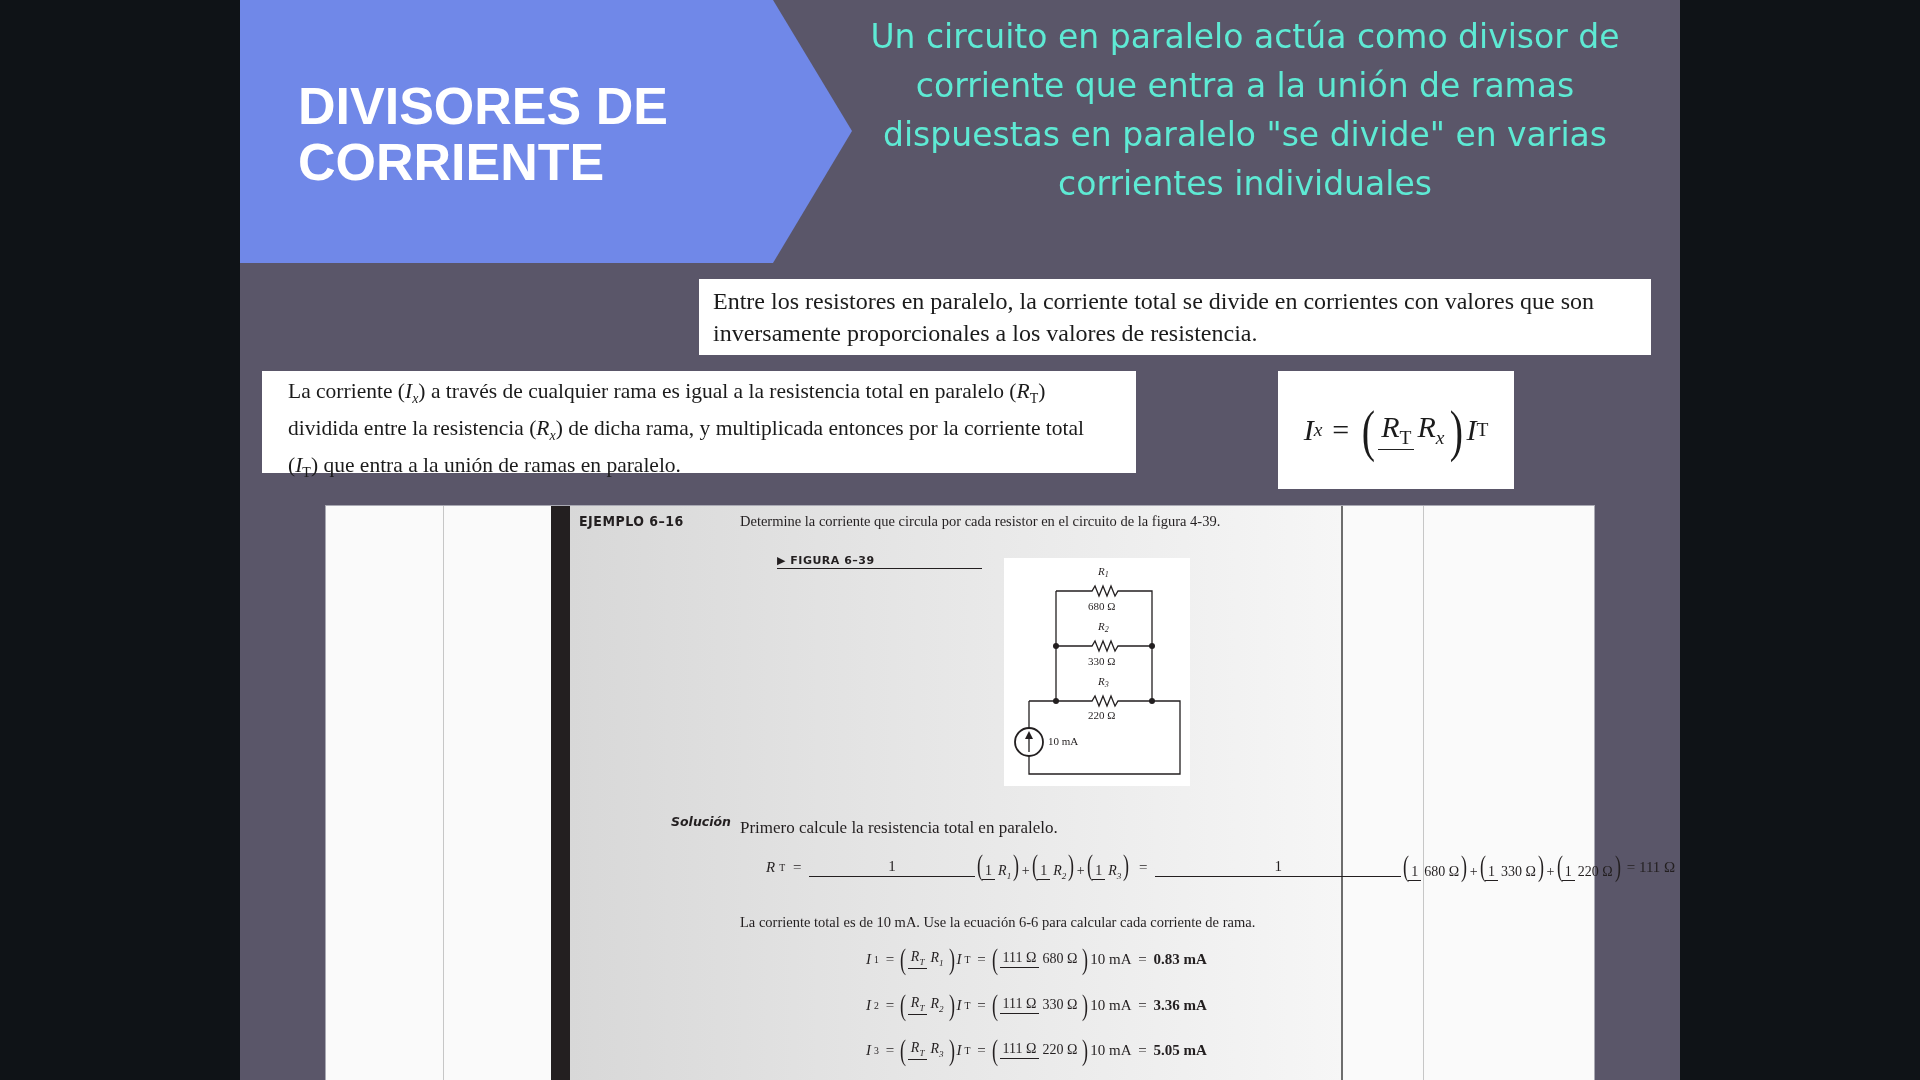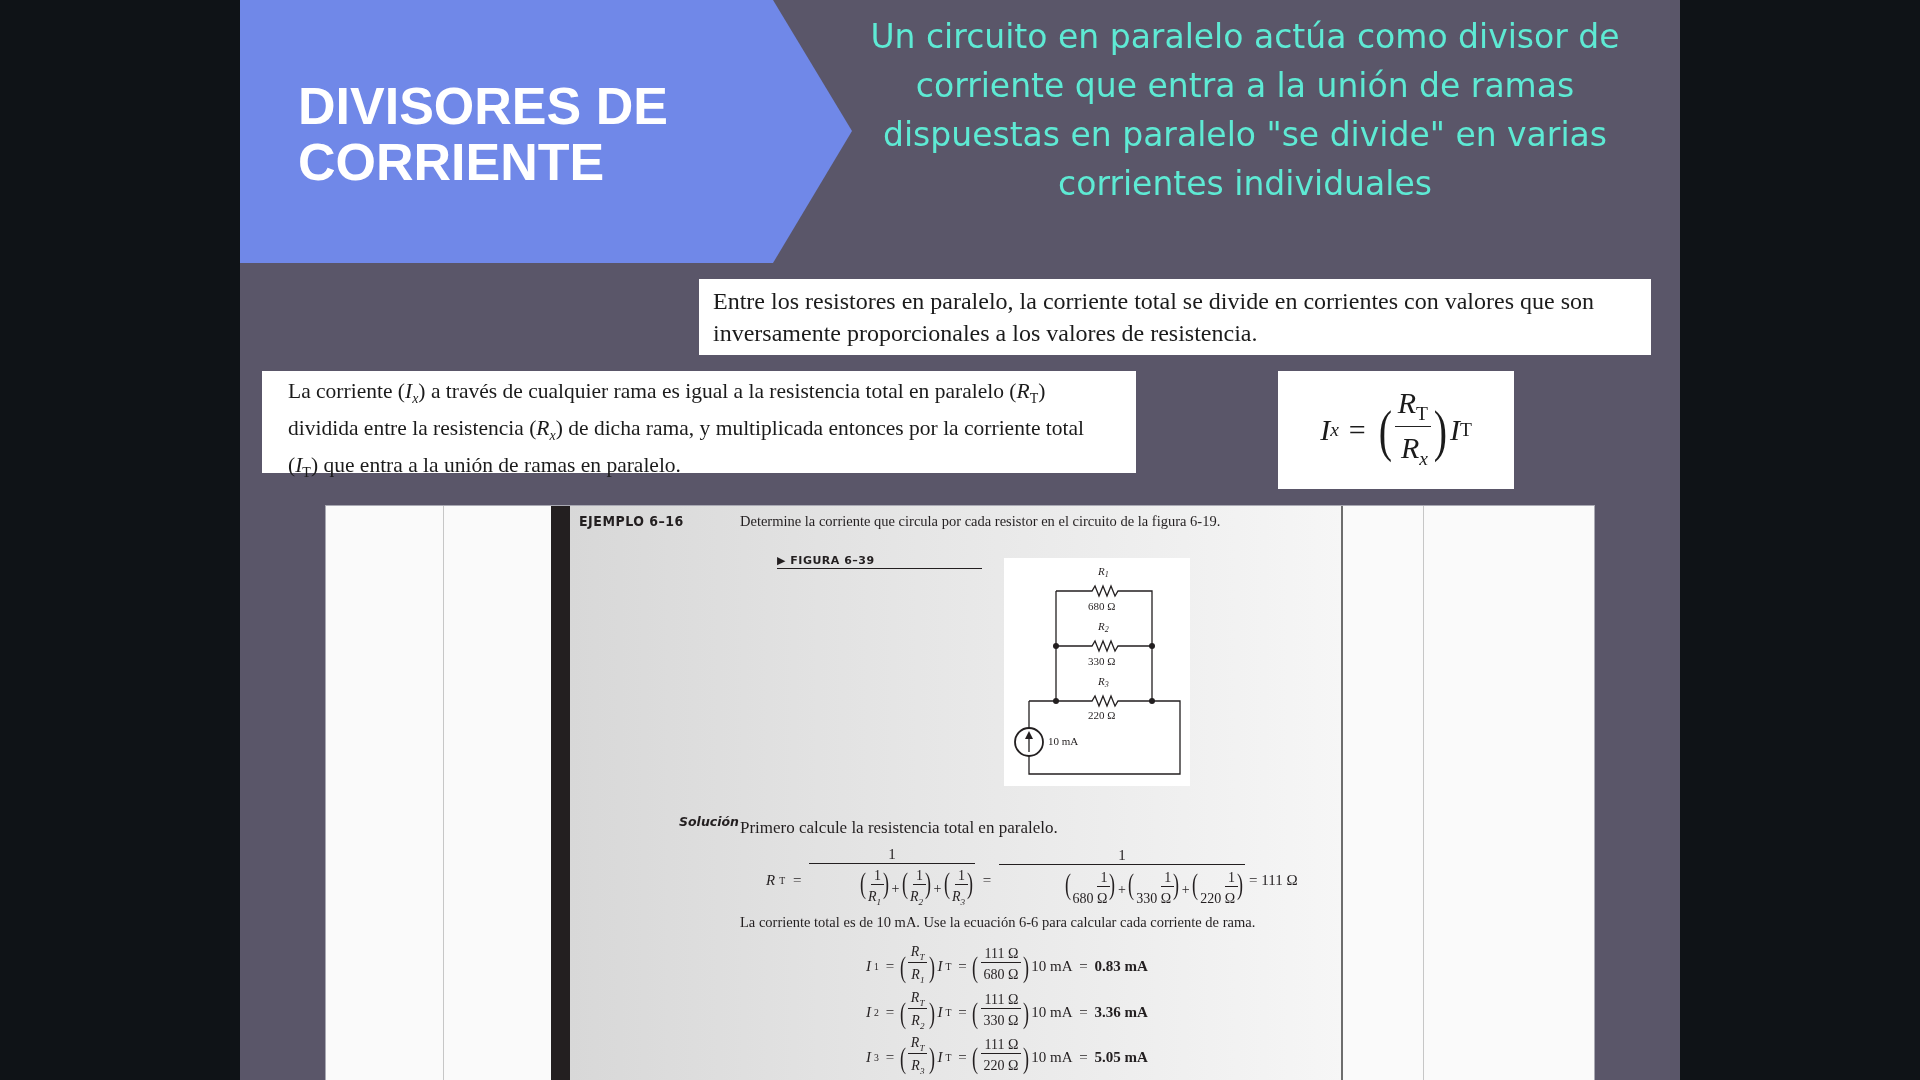--- a/index.html
+++ b/index.html
@@ -8,37 +8,37 @@
   .banner { position:absolute; left:0; top:0; width:612px; height:263px; }
   .banner svg { position:absolute; left:0; top:0; }
   .title { position:absolute; left:58px; top:78px; color:#fff; font-family:"Liberation Sans", sans-serif; font-weight:bold; font-size:52px; line-height:56px; letter-spacing:0px; margin:0; }
   .intro { position:absolute; left:605px; top:12px; width:800px; color:#5eead4; font-family:"DejaVu Sans", sans-serif; font-size:33px; line-height:49px; text-align:center; }
   .box { position:absolute; background:#fff; font-family:"Liberation Serif", serif; font-weight:normal; color:#1b1b1b; }
   .box1 { left:459px; top:279px; width:952px; height:76px; font-size:24px; line-height:32px; padding:6px 14px; box-sizing:border-box; }
   .box2 { left:22px; top:371px; width:874px; height:102px; font-size:21.5px; line-height:28.5px; padding:6px 26px; box-sizing:border-box; }
   .box3 { left:1038px; top:371px; width:236px; height:118px; font-weight:normal; font-size:30px; display:flex; align-items:center; justify-content:center; }
   .it { font-style:italic; }
   sub { font-size:65%; }
-  .frac { display:inline-flex; flex-direction:column; align-items:flex-end; vertical-align:middle; }
+  .frac { display:inline-flex; flex-direction:row; align-items:center; vertical-align:middle; }
   .frac .num { border-bottom:1.5px solid #222; padding:0 3px; line-height:1.15; }
   .frac .den { padding:4px 3px; line-height:1.15; }
   .paren { font-size:1.9em; font-weight:normal; vertical-align:middle; line-height:1; transform:scaleX(0.7); display:inline-block; }
 
   .pdf { position:absolute; left:85px; top:505px; width:1270px; height:600px; background:#fafafa; border:1px solid #a9a9b3; box-sizing:border-box; }
   .pdf .vline { position:absolute; top:0; bottom:0; width:1px; background:#c6c6c6; }
   .page { position:absolute; left:225px; top:0; width:792px; height:600px; background:#fff; }
   .page .dark { position:absolute; left:0; top:0; width:19px; height:100%; background:#231f20; }
   .page .grad { position:absolute; left:19px; top:0; right:0; height:100%; background:linear-gradient(90deg,#d8d8d8 0%, #e6e6e6 45%, #f6f6f6 100%); }
   .page .rborder { position:absolute; right:0; top:0; width:2px; height:100%; background:#6d6d6d; }
   .pg { position:absolute; color:#231f20; font-family:"Liberation Serif", serif; }
   .ej { left:28px; top:7px; font-family:"DejaVu Sans Condensed","DejaVu Sans", sans-serif; font-weight:bold; font-size:14px; letter-spacing:0.5px; }
   .ejtext { left:189px; top:7px; font-size:14.5px; }
   .figlabel { left:226px; top:48px; font-family:"DejaVu Sans", sans-serif; font-weight:bold; font-size:11px; letter-spacing:0.5px; width:205px; border-bottom:1.5px solid #231f20; padding-bottom:1px; }
   .circuit { position:absolute; left:453px; top:52px; width:186px; height:228px; background:#fff; }
-  .sol { left:120px; top:308px; font-family:"DejaVu Sans", sans-serif; font-style:italic; font-weight:bold; font-size:12.5px;margin-left:8px; }
+  .sol { left:120px; top:308px; font-family:"DejaVu Sans", sans-serif; font-style:italic; font-weight:bold; font-size:12.5px; }
   .soltext { left:189px; top:312px; font-size:17px; }
   .rt { left:215px; top:340px; font-size:15px; display:flex; align-items:center; gap:4px; white-space:nowrap; }
   .rt .frac .num, .br .frac .num { border-bottom:1px solid #231f20; }
   .small { font-size:14px; }
   .line2 { left:189px; top:408px; font-size:14.5px; }
   .br { left:315px; font-size:15px; display:flex; align-items:center; gap:3px; white-space:nowrap; }
   .br b { font-weight:bold; }
   .bigp { font-size:30px; line-height:1; display:inline-block; transform:scaleX(0.6); margin:0 -3px; }
 </style>
 </head>
@@ -81,21 +81,21 @@
   <div class="pdf">
     <div class="vline" style="left:117px"></div>
     <div class="vline" style="left:1097px"></div>
 
     <div class="page">
       <div class="dark"></div>
       <div class="grad"></div>
       <div class="rborder"></div>
 
       <div class="pg ej">EJEMPLO 6–16</div>
-      <div class="pg ejtext">Determine la corriente que circula por cada resistor en el circuito de la figura 6-19.</div>
+      <div class="pg ejtext">Determine la corriente que circula por cada resistor en el circuito de la figura 4-39.</div>
       <div class="pg figlabel">▶ FIGURA 6–39</div>
 
       <div class="circuit">
         <svg width="186" height="228" viewBox="0 0 186 228" font-family="Liberation Serif, serif" fill="#231f20">
           <g stroke="#231f20" stroke-width="1.3" fill="none">
 
             <polyline points="52,33 88,33 91,28 95,38 99,28 103,38 107,28 111,38 114,33 148,33 148,88"></polyline>
             <line x1="52" y1="33" x2="52" y2="88"></line>
 
             <polyline points="52,88 88,88 91,83 95,93 99,83 103,93 107,83 111,93 114,88 148,88 148,143"></polyline>

